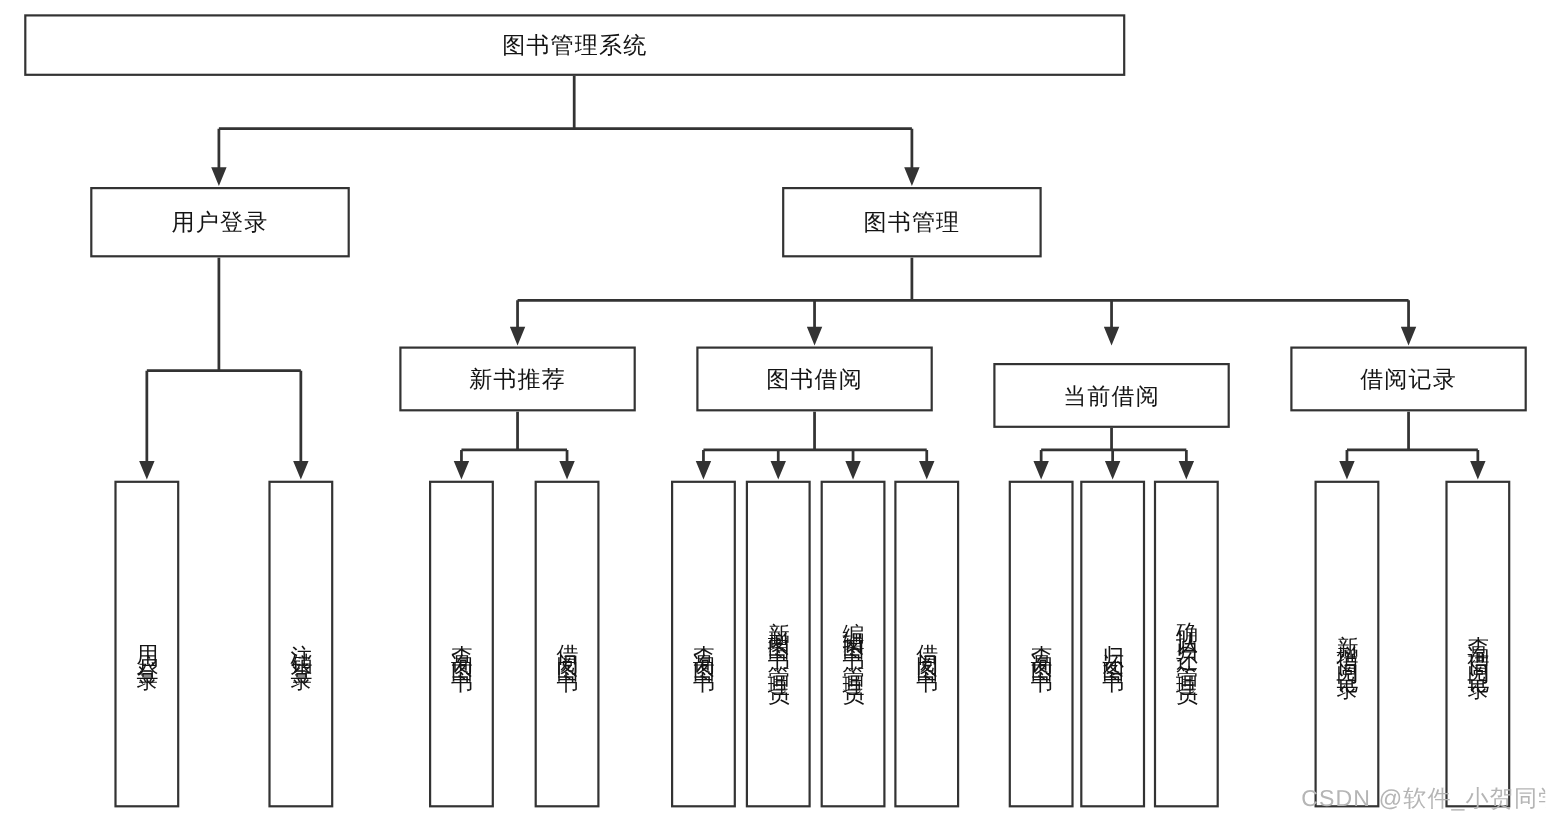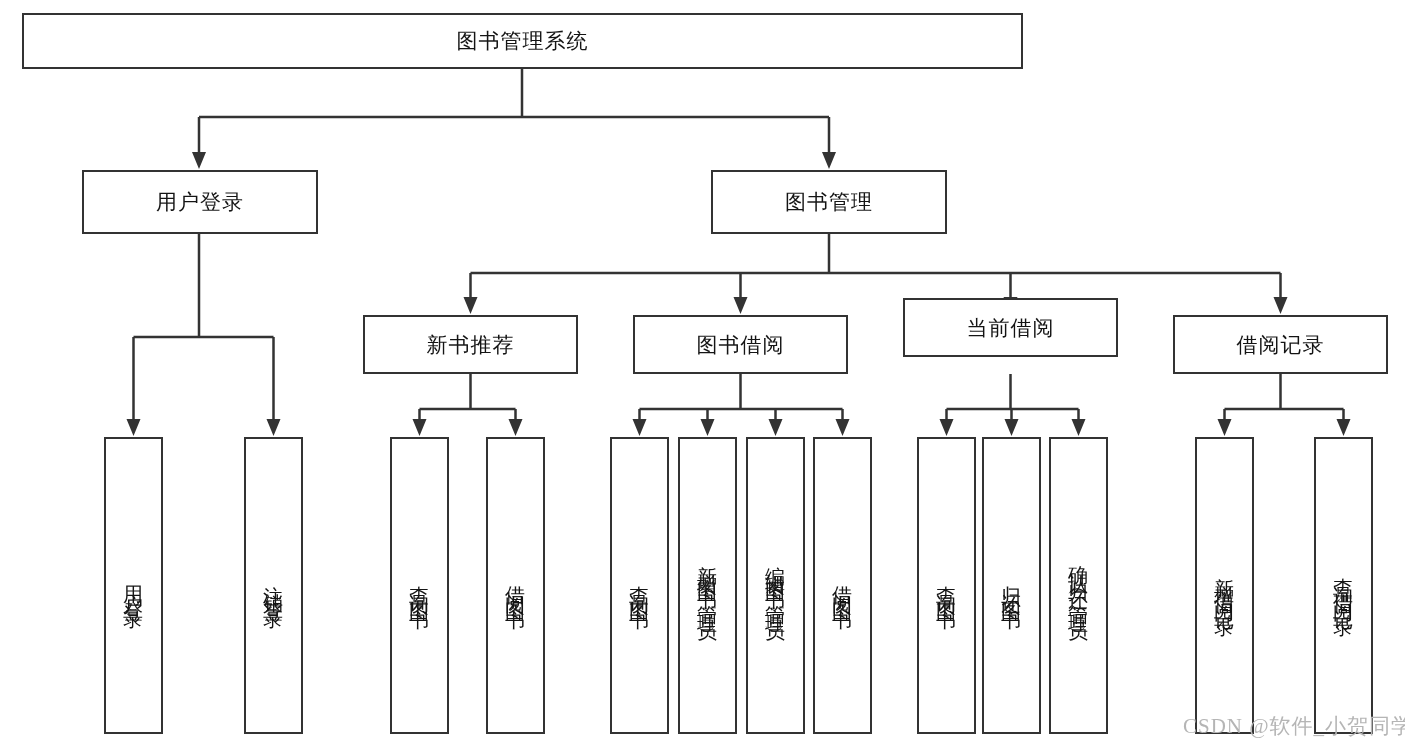--- a/index.html
+++ b/index.html
@@ -2,21 +2,21 @@
 <html><head>
 <meta charset="utf-8">
 <style>
   * { margin: 0; padding: 0; box-sizing: border-box; }
   html, body { background: #ffffff; }
   .canvas {
     position: relative;
     width: 1405px;
     height: 747px;
     background: #ffffff;
-    font-family: Liberation Serif, serif;
+    font-family: Liberation Sans, sans-serif;
     overflow: hidden;
   }
   svg.connectors {
     position: absolute;
     left: 0; top: 0;
     width: 1405px; height: 747px;
   }
   .lines  { stroke: #333333; stroke-width: 2.5; fill: none; }
   .arrows { fill: #333333; stroke: none; }
   .box {
@@ -108,21 +108,21 @@
   <div class="box hbox" style="left:363px; top:315px; width:215px; height:59px;">
     <span>新书推荐</span>
   </div>
 
   <div class="box hbox" style="left:711px; top:170px; width:236px; height:64px;">
     <span>图书管理</span>
   </div>
   <div class="box hbox" style="left:633px; top:315px; width:215px; height:59px;">
     <span>图书借阅</span>
   </div>
-  <div class="box hbox" style="left:903px; top:298px; width:215px; height:59px;">
+  <div class="box hbox" style="left:903px; top:330px; width:215px; height:59px;">
     <span>当前借阅</span>
   </div>
   <div class="box hbox" style="left:1173px; top:315px; width:215px; height:59px;">
     <span>借阅记录</span>
   </div>
 
   <div class="box vbox" style="left:104px; top:437px; width:59px; height:297px;">
     <span>用户登录</span>
   </div>
   <div class="box vbox" style="left:244px; top:437px; width:59px; height:297px;">

